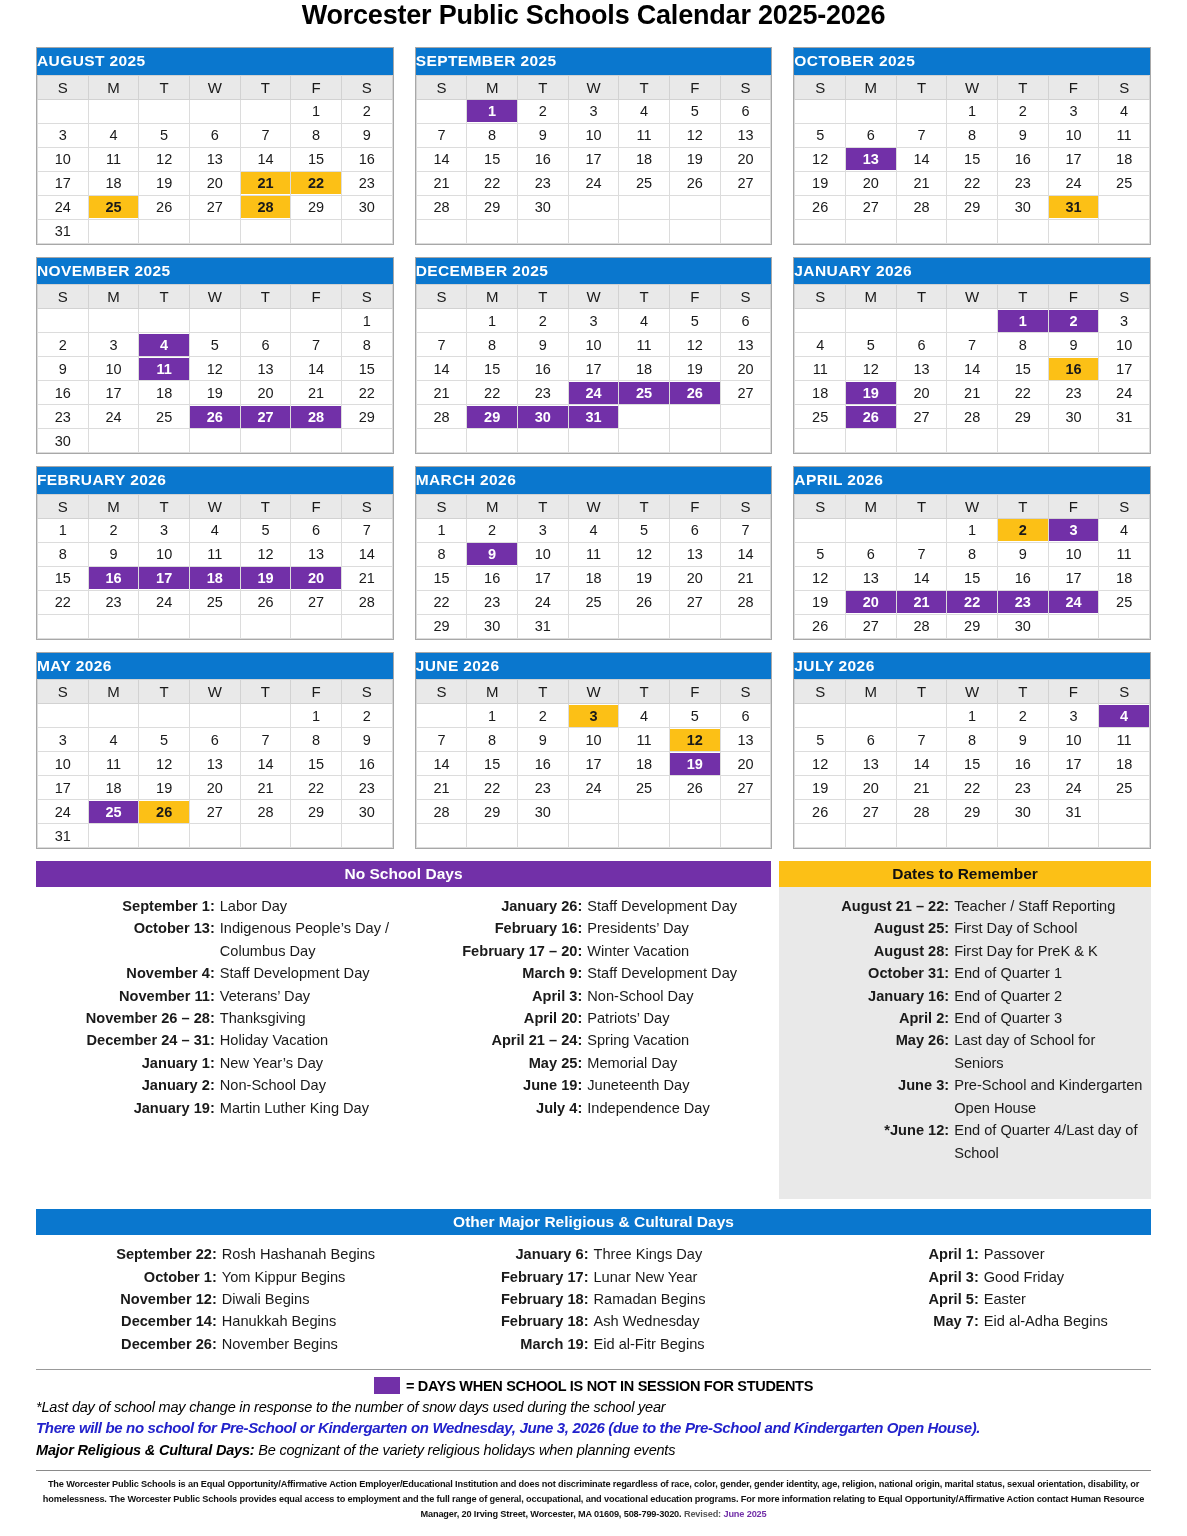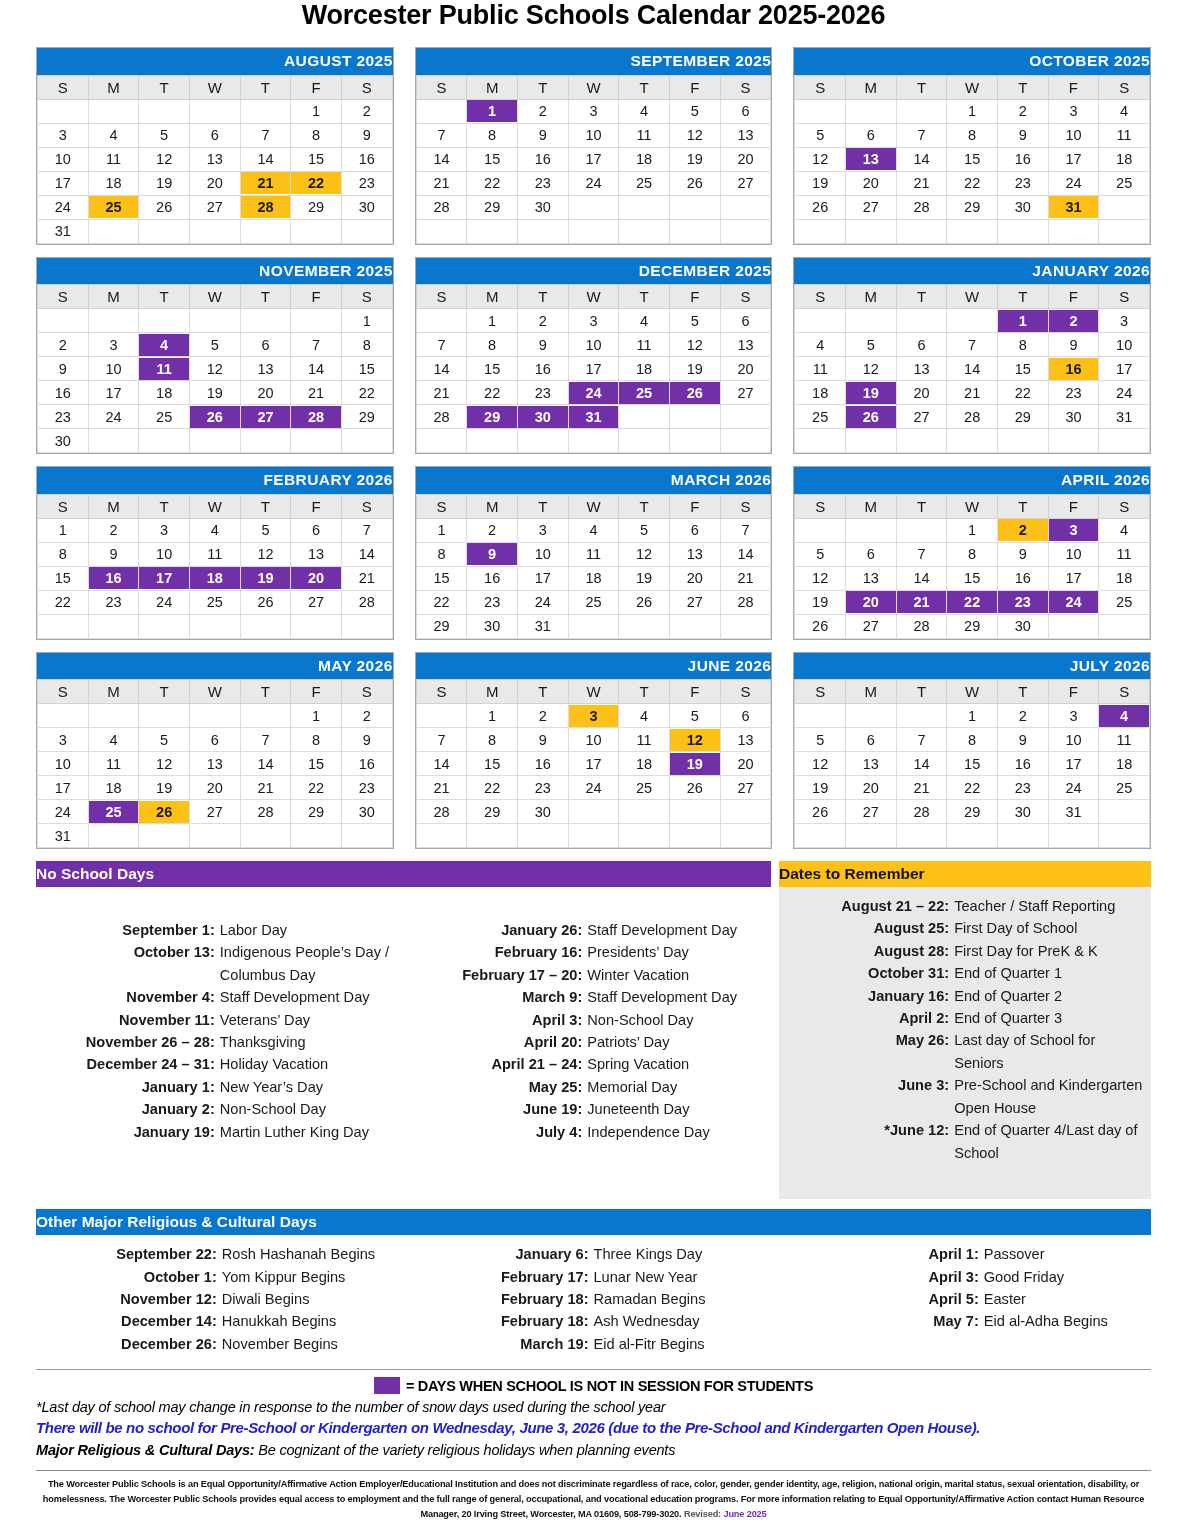--- a/index.html
+++ b/index.html
@@ -33,21 +33,21 @@
     margin-bottom: 12px;
   }
   .month {
     flex: 1 1 0;
     border: 1px solid #a8a8a8;
     background: #fff;
   }
   .month-head {
     background: #0a77ce;
     color: #ffffff;
-    text-align: right;
+    text-align: left;
     font-weight: bold;
     font-size: 15.5px;
     letter-spacing: 0.4px;
     padding: 5px 0 6px 0;
     line-height: 1;
   }
   table.cal {
     width: 100%;
     border-collapse: collapse;
     table-layout: fixed;
@@ -90,40 +90,40 @@
 
   
   .panels {
     display: flex;
     gap: 8px;
     margin-top: 8px;
   }
   .panel-noschool { flex: 0 0 735px; }
   .panel-dates { flex: 1 1 auto; }
   .panel-hdr {
+    text-align: center;
     font-weight: bold;
     font-size: 15.5px;
     padding: 4px 0 5px 0;
     line-height: 1.1;
   }
   .hdr-purple { background: #7230a8; color: #fff; }
   .hdr-gold { background: #fcc016; color: #111; }
   .hdr-blue { background: #0a77ce; color: #fff; }
 
   .panel-body {
     padding: 8px 0 6px 0;
   }
   .panel-dates .panel-body {
     background: #e9e9e9;
     padding: 8px 6px 10px 6px;
     height: 312px;
   }
   .two-col {
     display: flex;
-    margin-top: 24px;
   }
   .two-col > .col { flex: 1 1 0; }
 
   ul.dl {
     list-style: none;
     margin: 0;
     padding: 0;
   }
   ul.dl li {
     display: flex;

